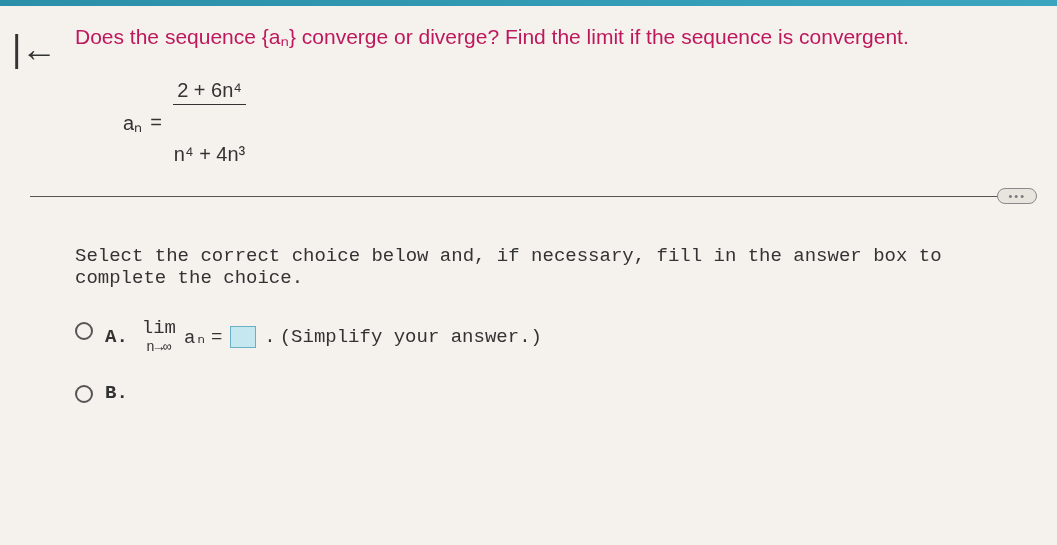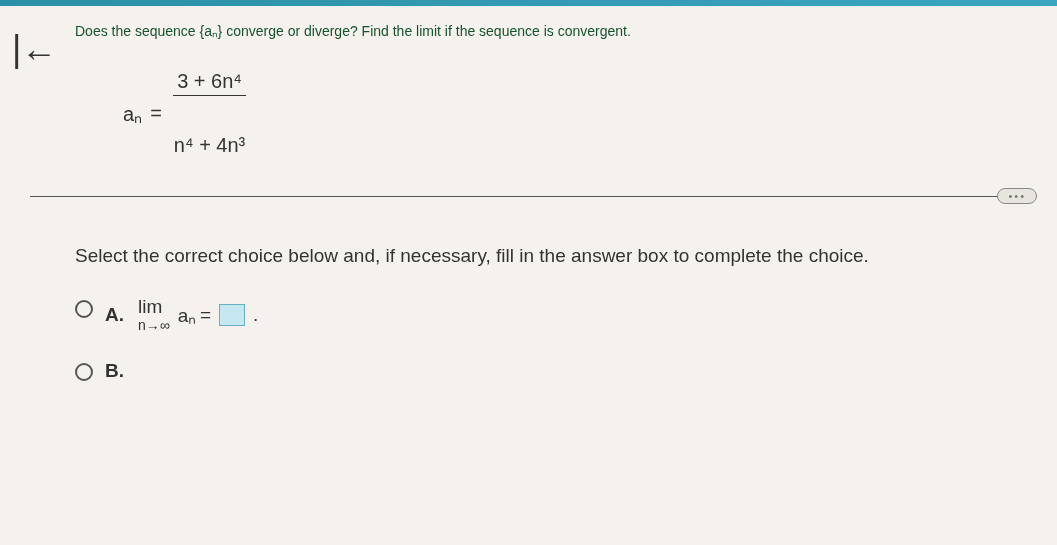--- a/index.html
+++ b/index.html
@@ -27,22 +27,22 @@
       cursor: pointer;
       user-select: none;
     }
     .content {
       position: absolute;
       top: 22px;
       left: 75px;
       right: 20px;
     }
     .question-text {
-      font-size: 14px;
-      color: #14532d;
+      font-size: 21px;
+      color: #be185d;
       line-height: 1.4;
     }
     .formula {
       margin: 28px 0 0 48px;
       font-size: 20px;
       color: #333;
       display: flex;
       align-items: center;
       gap: 8px;
     }
@@ -73,20 +73,21 @@
       font-size: 11px;
       letter-spacing: 2px;
       color: #777;
       cursor: pointer;
     }
     .answer-section {
       position: absolute;
       top: 245px;
       left: 75px;
       right: 28px;
+      font-family: Liberation Mono, monospace;
     }
     .instruction {
       font-size: 19px;
       color: #333;
       margin-bottom: 30px;
     }
     .choice {
       display: flex;
       align-items: flex-start;
       gap: 12px;
@@ -103,21 +104,21 @@
       margin-top: 3px;
       cursor: pointer;
       background: #f5f1ed;
     }
     .choice-label { font-weight: bold; margin-right: 6px; }
     .choice-body { display: flex; flex-direction: column; }
     .choice-line { display: flex; align-items: center; flex-wrap: wrap; gap: 4px; }
     .lim-block {
       display: inline-flex;
       flex-direction: column;
-      align-items: flex-start;
+      align-items: center;
       margin: 0 4px;
       line-height: 1;
     }
     .lim-top { font-size: 19px; }
     .lim-bottom { font-size: 14px; margin-top: 2px; }
     .answer-box {
       width: 26px;
       height: 22px;
       background: #c5e8f0;
       border: 1px solid #6ab0c5;
@@ -135,21 +136,21 @@
   <span>|←</span>
 </div>
 
 <div class="content">
   <div class="question-text">Does the sequence {aₙ} converge or diverge? Find the limit if the sequence is convergent.</div>
 
   <div class="formula">
     <span>aₙ</span>
     <span>=</span>
     <span class="fraction">
-      <span class="num">3 + 6n⁴</span>
+      <span class="num">2 + 6n⁴</span>
       <span class="den">n⁴ + 4n³</span>
     </span>
   </div>
 </div>
 
 <div class="divider"></div>
 <div class="ellipsis-badge">
   <span>•••</span>
 </div>
 
@@ -162,20 +163,21 @@
       <div class="choice-line">
         <span class="choice-label">A.</span>
         <span class="lim-block">
           <span class="lim-top">lim</span>
           <span class="lim-bottom">n→∞</span>
         </span>
         <span>aₙ</span>
         <span>=</span>
         <span class="answer-box"></span>
         <span>.</span>
+        <span>(Simplify your answer.)</span>
       </div>
     </div>
   </div>
 
   <div class="choice">
     <div class="radio"></div>
     <div class="choice-body">
       <div class="choice-line">
         <span class="choice-label">B.</span>
       </div>

